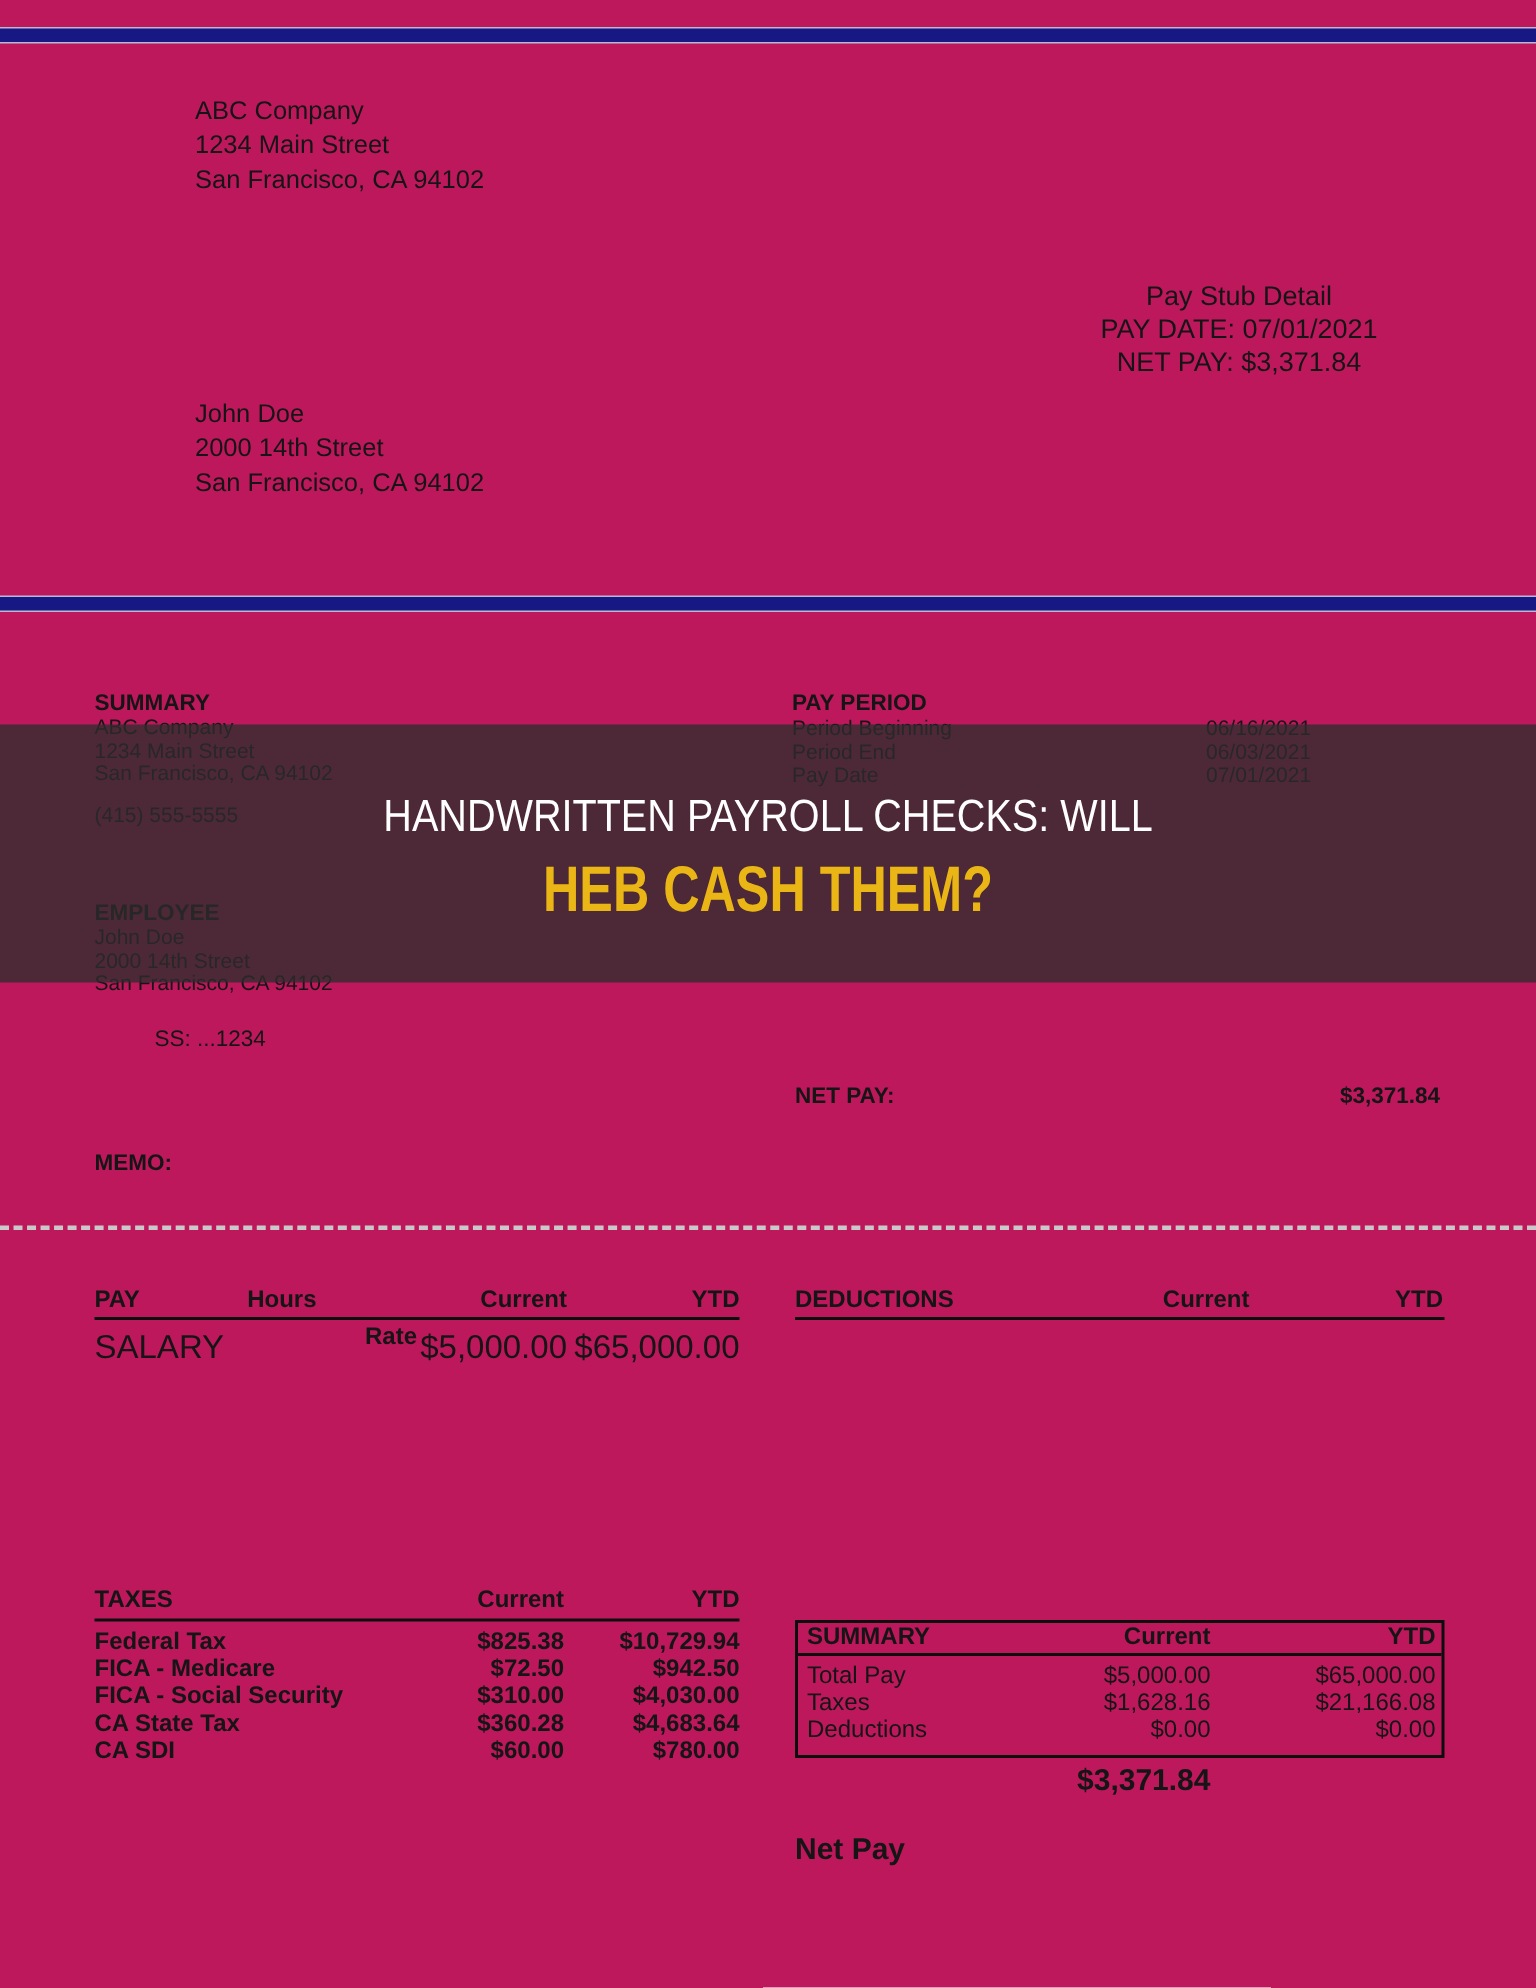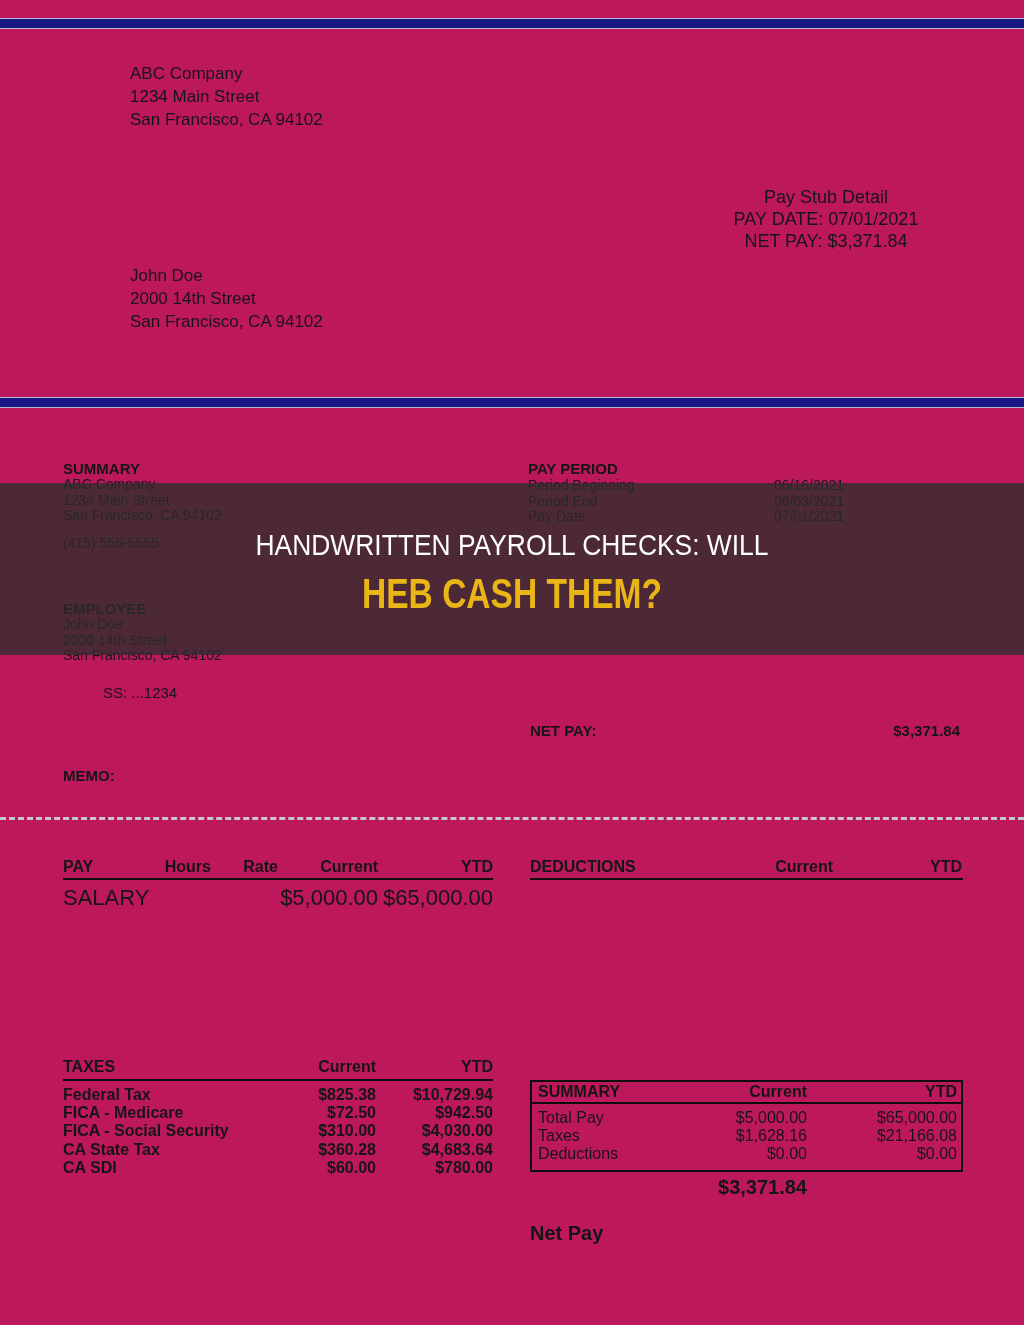--- a/index.html
+++ b/index.html
@@ -15,21 +15,21 @@
   .addr { position:absolute; font-size:17px; line-height:23px; }
   .company-block { left:130px; top:62px; }
   .recipient-block { left:130px; top:264px; }
   .stub-meta { position:absolute; left:716px; top:186px; width:220px; text-align:center; font-size:18px; line-height:22px; }
 
   .h-bold { position:absolute; font-weight:bold; font-size:15px; }
   .small-lines { position:absolute; font-size:14px; line-height:15.5px; }
 
   .pp-rows { position:absolute; left:528px; top:477px; width:340px; font-size:14px; }
   .pp-row { position:relative; height:15.5px; }
-  .pp-row .val { position:absolute; left:246px; top:0; }
+  .pp-row .val { position:absolute; left:276px; top:0; }
 
   .banner { position:absolute; left:0; top:483px; width:1024px; height:172px; background:rgba(45,45,45,0.78); z-index:5; }
   .banner .line1 { position:absolute; top:45px; left:0; width:100%; text-align:center;
     color:#ffffff; font-size:30px; letter-spacing:0px; transform:scaleX(0.88); transform-origin:center; white-space:nowrap; }
   .banner .line2 { position:absolute; top:86px; left:0; width:100%; text-align:center;
     font-size:43px; font-weight:bold; transform:scaleX(0.78); transform-origin:center; white-space:nowrap; }
 
   .ss-line { position:absolute; left:63px; top:684px; font-size:15px;margin-left:40px; }
   .netpay-label { position:absolute; left:530px; top:722px; font-weight:bold; font-size:15px; }
   .netpay-value { position:absolute; right:64px; top:722px; font-weight:bold; font-size:15px; }
@@ -38,21 +38,21 @@
   .dashed { position:absolute; left:0; top:817px; width:1024px; border-top:3px dashed #c9c9c9; }
 
   .tbl { position:absolute; }
   .tbl .hdr { position:relative; height:19px; font-weight:bold; font-size:16px; }
   .tbl .rule { border-bottom:2.5px solid #0d0d0d; margin-top:1px; }
   .tbl .row { position:relative; height:18px; font-size:16px; }
   .tbl .c { position:absolute; top:0; text-align:center; white-space:nowrap; }
 
   .pay-tbl { left:63px; top:858px; width:430px; }
   .pay-tbl .c-hours { right:282px; }
-  .pay-tbl .c-rate { right:215px; }
+  .pay-tbl .c-rate { right:215px;margin-top:25px; }
   .pay-tbl .c-cur { right:115px; }
   .pay-tbl .c-ytd { right:0; }
   .pay-tbl .row { margin-top:5px; height:20px; font-size:22px; }
 
   .ded-tbl { left:530px; top:858px; width:433px; }
   .ded-tbl .c-cur { right:130px; }
   .ded-tbl .c-ytd { right:1px; }
 
   .tax-tbl { left:63px; top:1058px; width:430px; }
   .tax-tbl .hdr { height:20px; }

